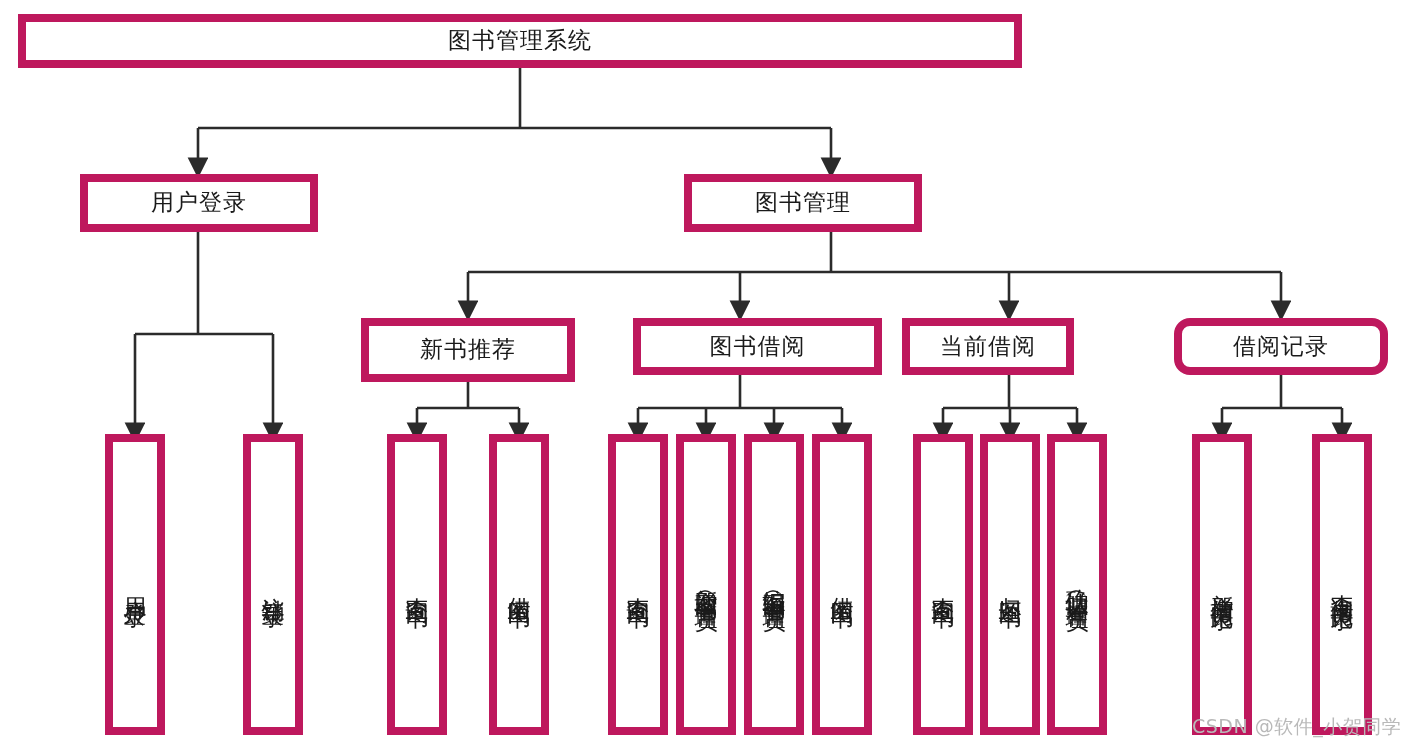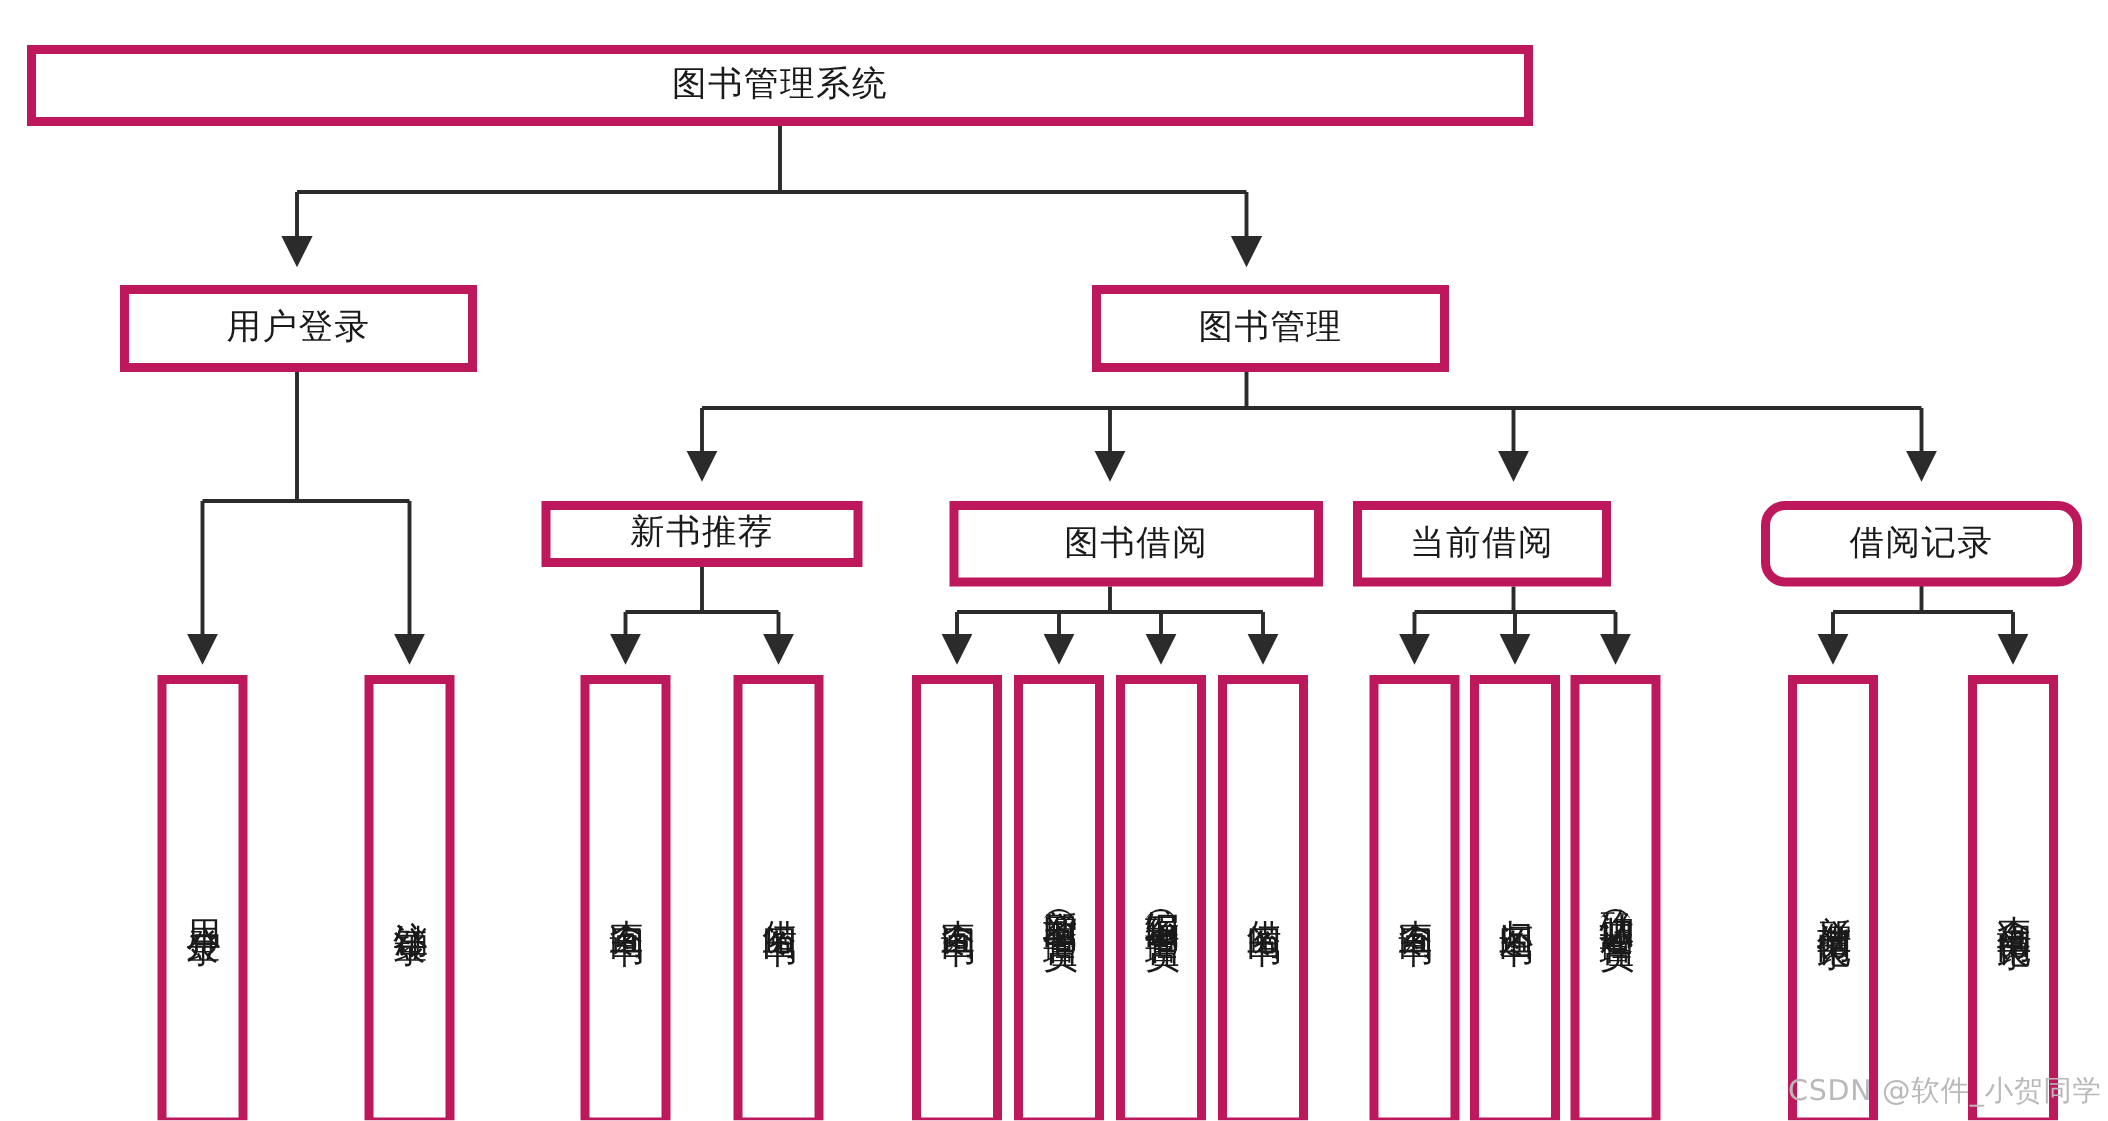--- a/index.html
+++ b/index.html
@@ -22,27 +22,26 @@
     position: absolute;
     left: 0;
     top: 0;
     width: 1405px;
     height: 747px;
     pointer-events: none;
   }
   .node {
     position: absolute;
     box-sizing: border-box;
-    border: 6px solid #be185d;
+    border: 8px solid #be185d;
     background: #ffffff;
     display: flex;
     align-items: center;
     justify-content: center;
     color: #1a1a1a;
-    margin-top: 16px;
   }
   .node.horiz {
     font-size: 23px;
     letter-spacing: 1px;
     line-height: 1.2;
     text-align: center;
   }
   .node.root {
     font-size: 23px;
   }
@@ -128,25 +127,25 @@
     </g>
   </svg>
 
   <div class="node horiz root" style="left:18px; top:14px; width:1004px; height:54px;">
     <span>图书管理系统</span>
   </div>
 
   <div class="node horiz" style="left:80px; top:174px; width:238px; height:58px;">
     <span>用户登录</span>
   </div>
-  <div class="node horiz" style="left:728px; top:174px; width:238px; height:58px;">
+  <div class="node horiz" style="left:684px; top:174px; width:238px; height:58px;">
     <span>图书管理</span>
   </div>
 
-  <div class="node horiz" style="left:361px; top:318px; width:214px; height:44px;">
+  <div class="node horiz" style="left:361px; top:318px; width:214px; height:64px;">
     <span>新书推荐</span>
   </div>
   <div class="node horiz" style="left:633px; top:318px; width:249px; height:57px;">
     <span>图书借阅</span>
   </div>
   <div class="node horiz" style="left:902px; top:318px; width:172px; height:57px;">
     <span>当前借阅</span>
   </div>
   <div class="node horiz" style="left:1174px; top:318px; width:214px; height:57px;border-radius:16px;">
     <span>借阅记录</span>

